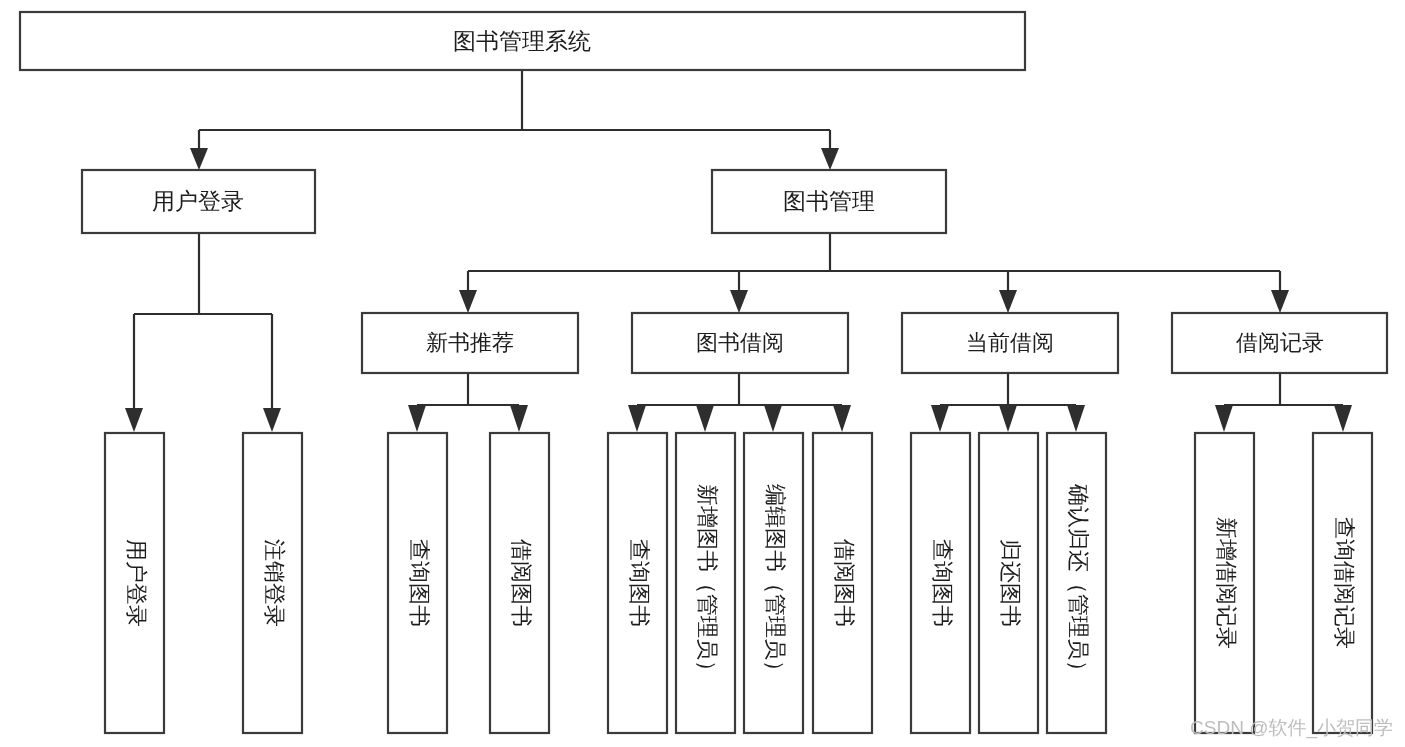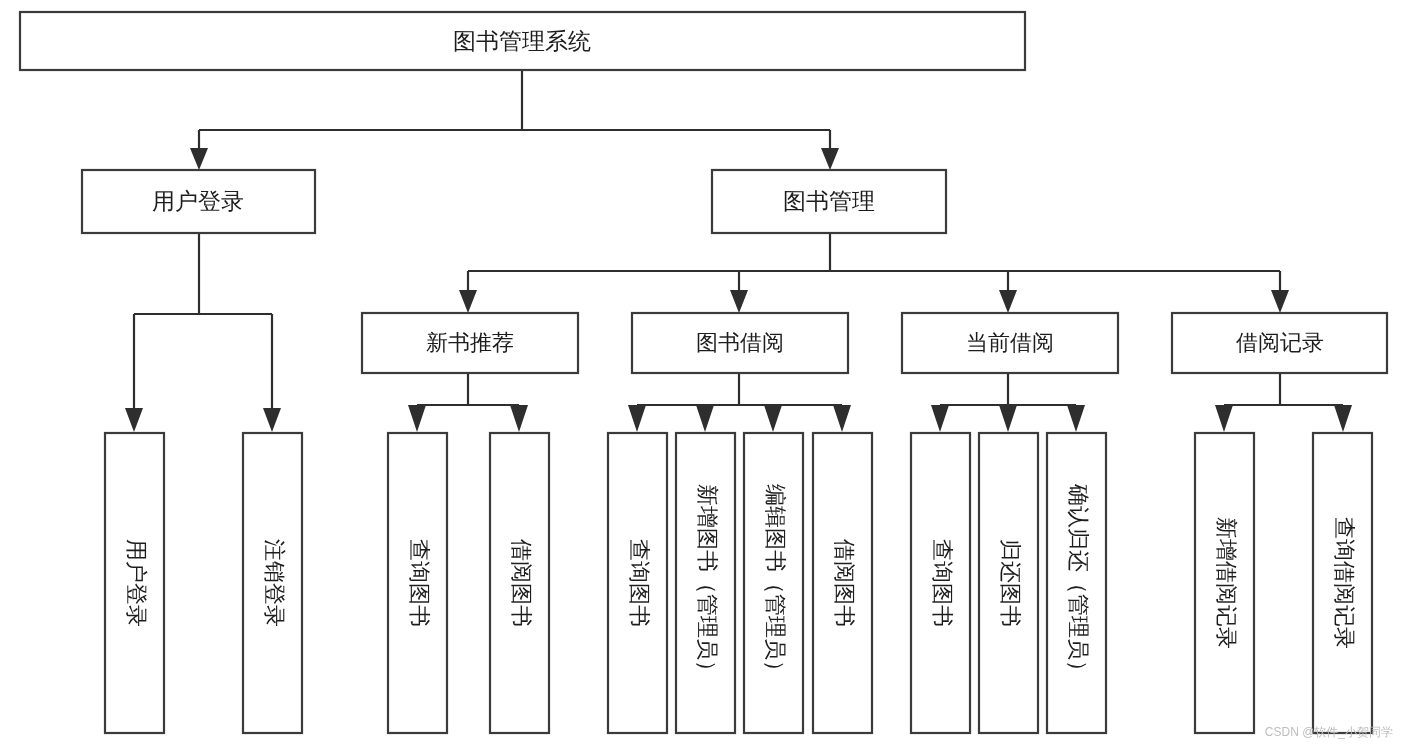--- a/index.html
+++ b/index.html
@@ -57,21 +57,21 @@
   }
   .arrow-head {
     fill: #2e2e2e;
     stroke: none;
   }
   .watermark {
     position: absolute;
     right: 12px;
     bottom: 6px;
     font-family: "Liberation Sans", "DejaVu Sans", sans-serif;
-    font-size: 12px;
+    font-size: 19px;
     color: #bdbdbd;
     white-space: nowrap;
     pointer-events: none;
     user-select: none;
   }
 </style>
 </head>
 <body>
 
 <div id="diagram-root">

